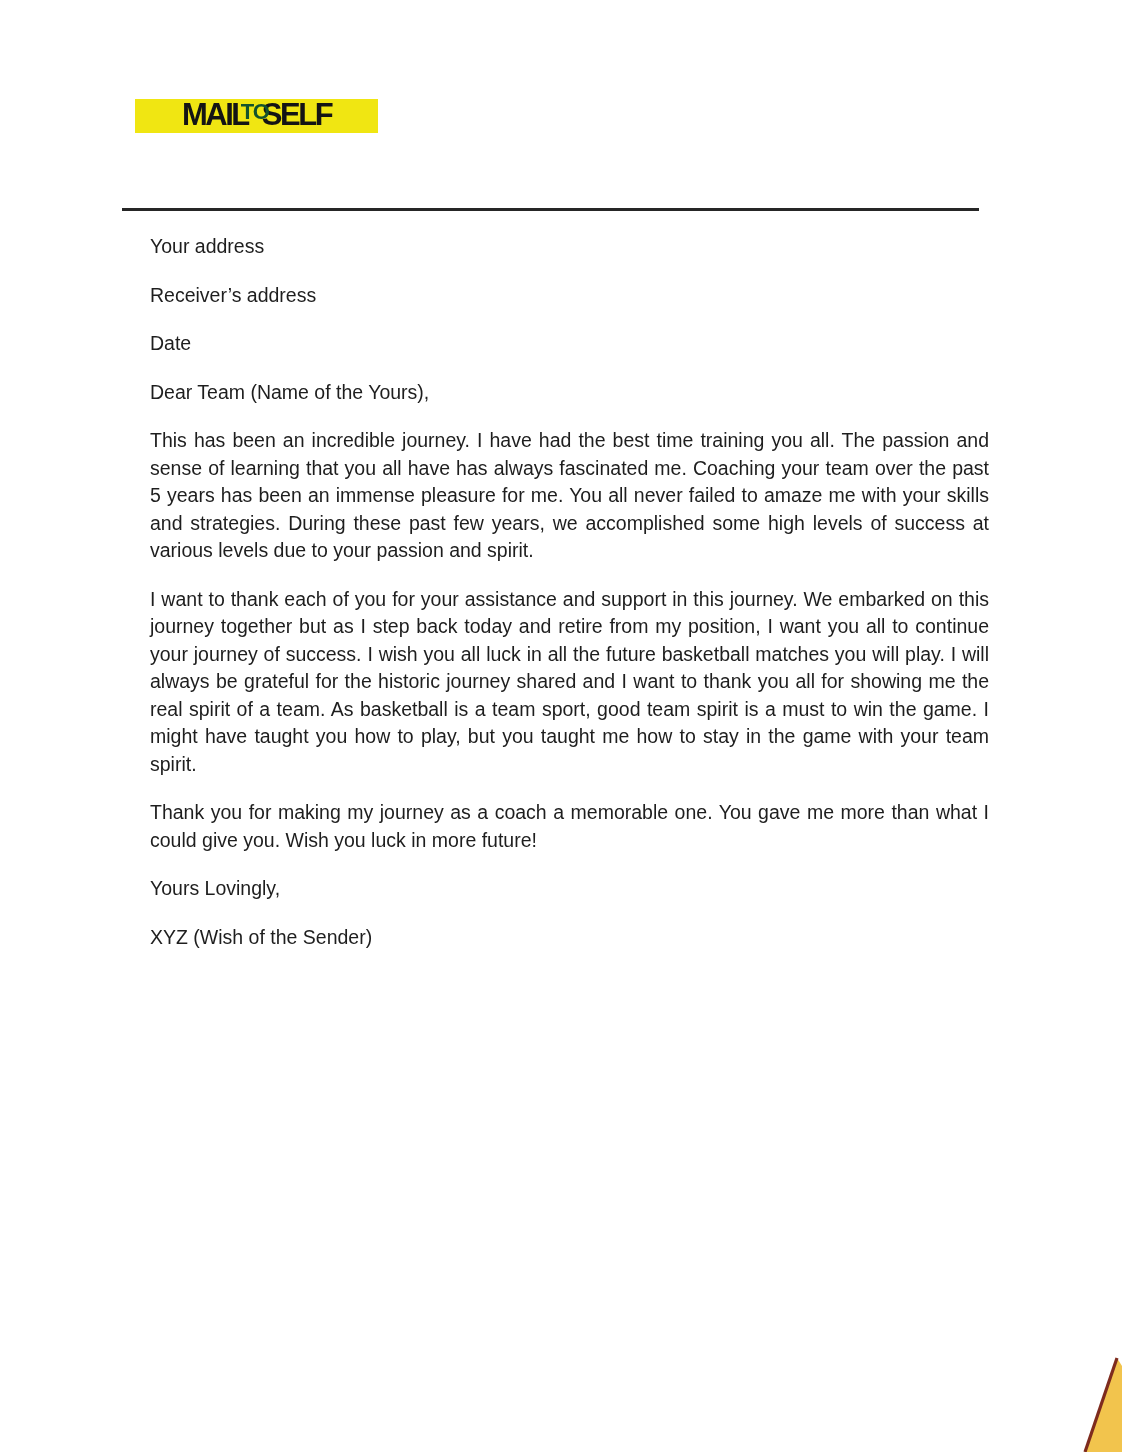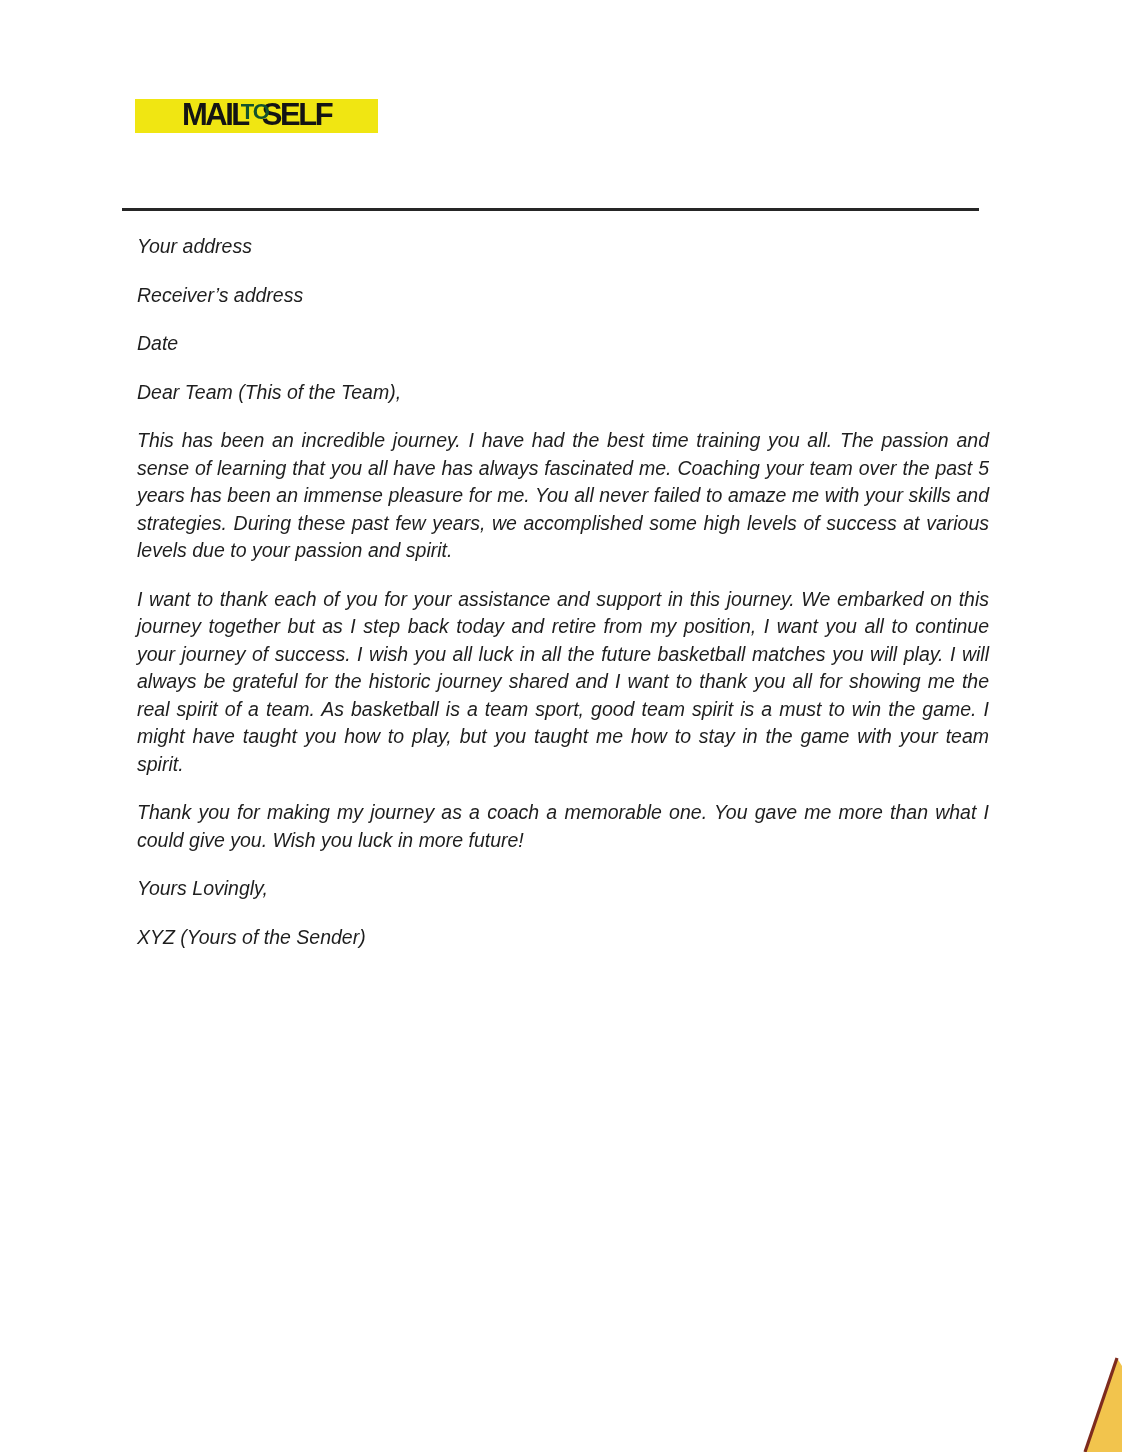--- a/index.html
+++ b/index.html
@@ -33,21 +33,21 @@
   
   .rule{
     position:absolute;left:122px;top:208px;
     width:857px;height:3px;background:#262626;
   }
   
   .letter{
     position:absolute;left:133px;top:233px;width:856px;
     font-size:19.5px;line-height:27.5px;color:#1e1e1e;
   }
-  .letter p{margin:0 0 21px 4px;font-style:italic;}
+  .letter p{margin:0 0 21px 17px;}
   .letter p.just{text-align:justify;}
   
   .corner{
     position:absolute;right:0;bottom:0;width:46px;height:96px;
     display:block;
   }
 </style>
 </head>
 <body>
 
@@ -58,26 +58,26 @@
     <span class="small">TO</span>
     <span class="big">SELF</span>
   </div>
 
   <div class="rule"></div>
 
   <div class="letter">
     <p>Your address</p>
     <p>Receiver’s address</p>
     <p>Date</p>
-    <p>Dear Team (This of the Team),</p>
+    <p>Dear Team (Name of the Yours),</p>
     <p class="just">This has been an incredible journey. I have had the best time training you all. The passion and sense of learning that you all have has always fascinated me. Coaching your team over the past 5 years has been an immense pleasure for me. You all never failed to amaze me with your skills and strategies. During these past few years, we accomplished some high levels of success at various levels due to your passion and spirit.</p>
     <p class="just">I want to thank each of you for your assistance and support in this journey. We embarked on this journey together but as I step back today and retire from my position, I want you all to continue your journey of success. I wish you all luck in all the future basketball matches you will play. I will always be grateful for the historic journey shared and I want to thank you all for showing me the real spirit of a team. As basketball is a team sport, good team spirit is a must to win the game. I might have taught you how to play, but you taught me how to stay in the game with your team spirit.</p>
     <p class="just">Thank you for making my journey as a coach a memorable one. You gave me more than what I could give you. Wish you luck in more future!</p>
     <p>Yours Lovingly,</p>
-    <p>XYZ (Yours of the Sender)</p>
+    <p>XYZ (Wish of the Sender)</p>
   </div>
 
   <svg class="corner" viewBox="0 0 46 96" aria-hidden="true">
     <polygon points="41,2 46,10 46,96 9,96" fill="#f2c44d"></polygon>
     <line x1="41" y1="2" x2="9" y2="96" stroke-width="3.2" stroke="#7e2b1e"></line>
   </svg>
 
 </div>
 
 </body></html>

